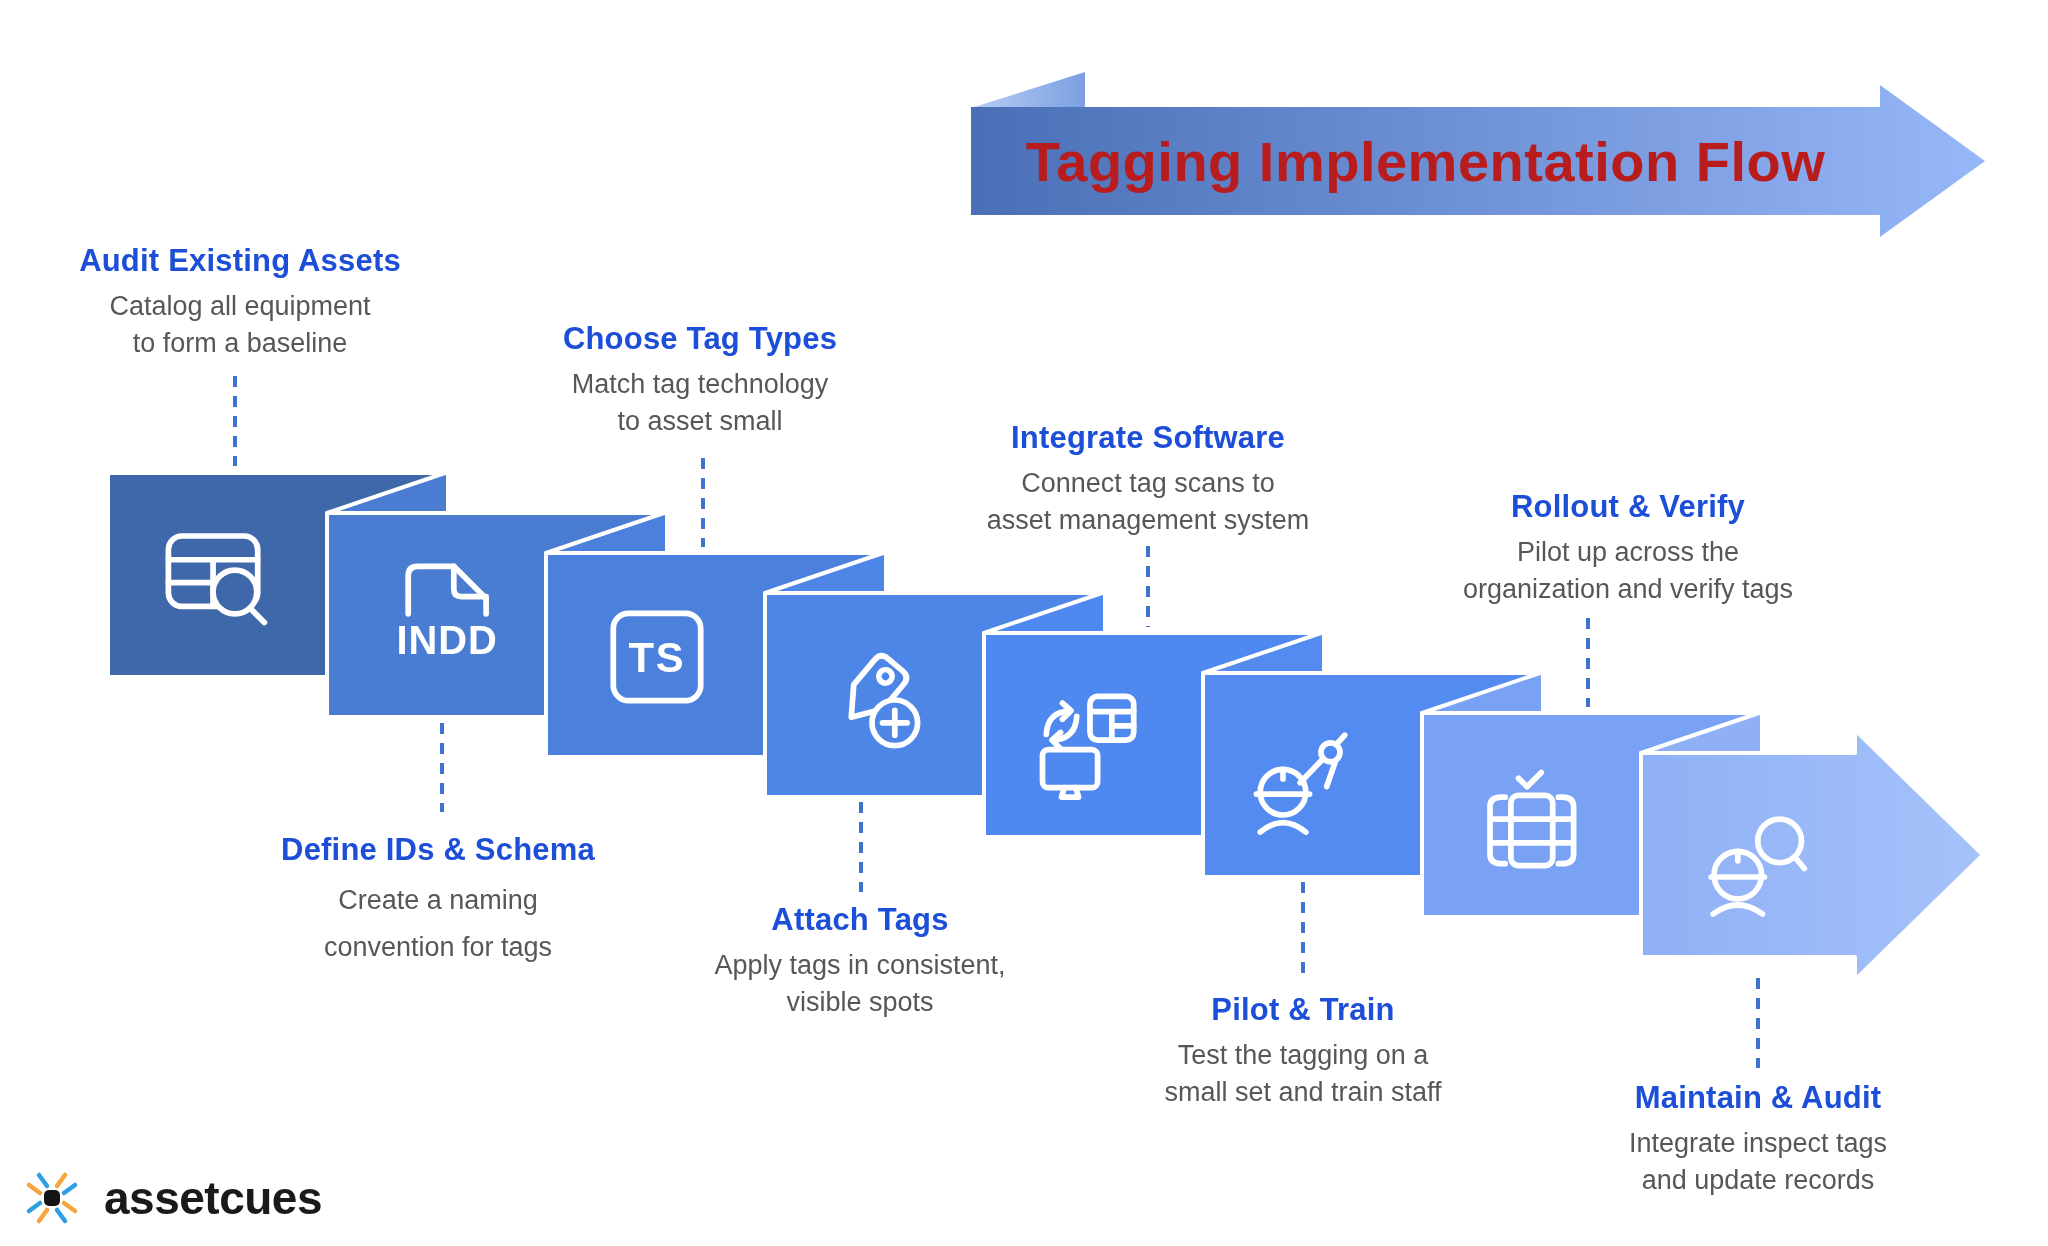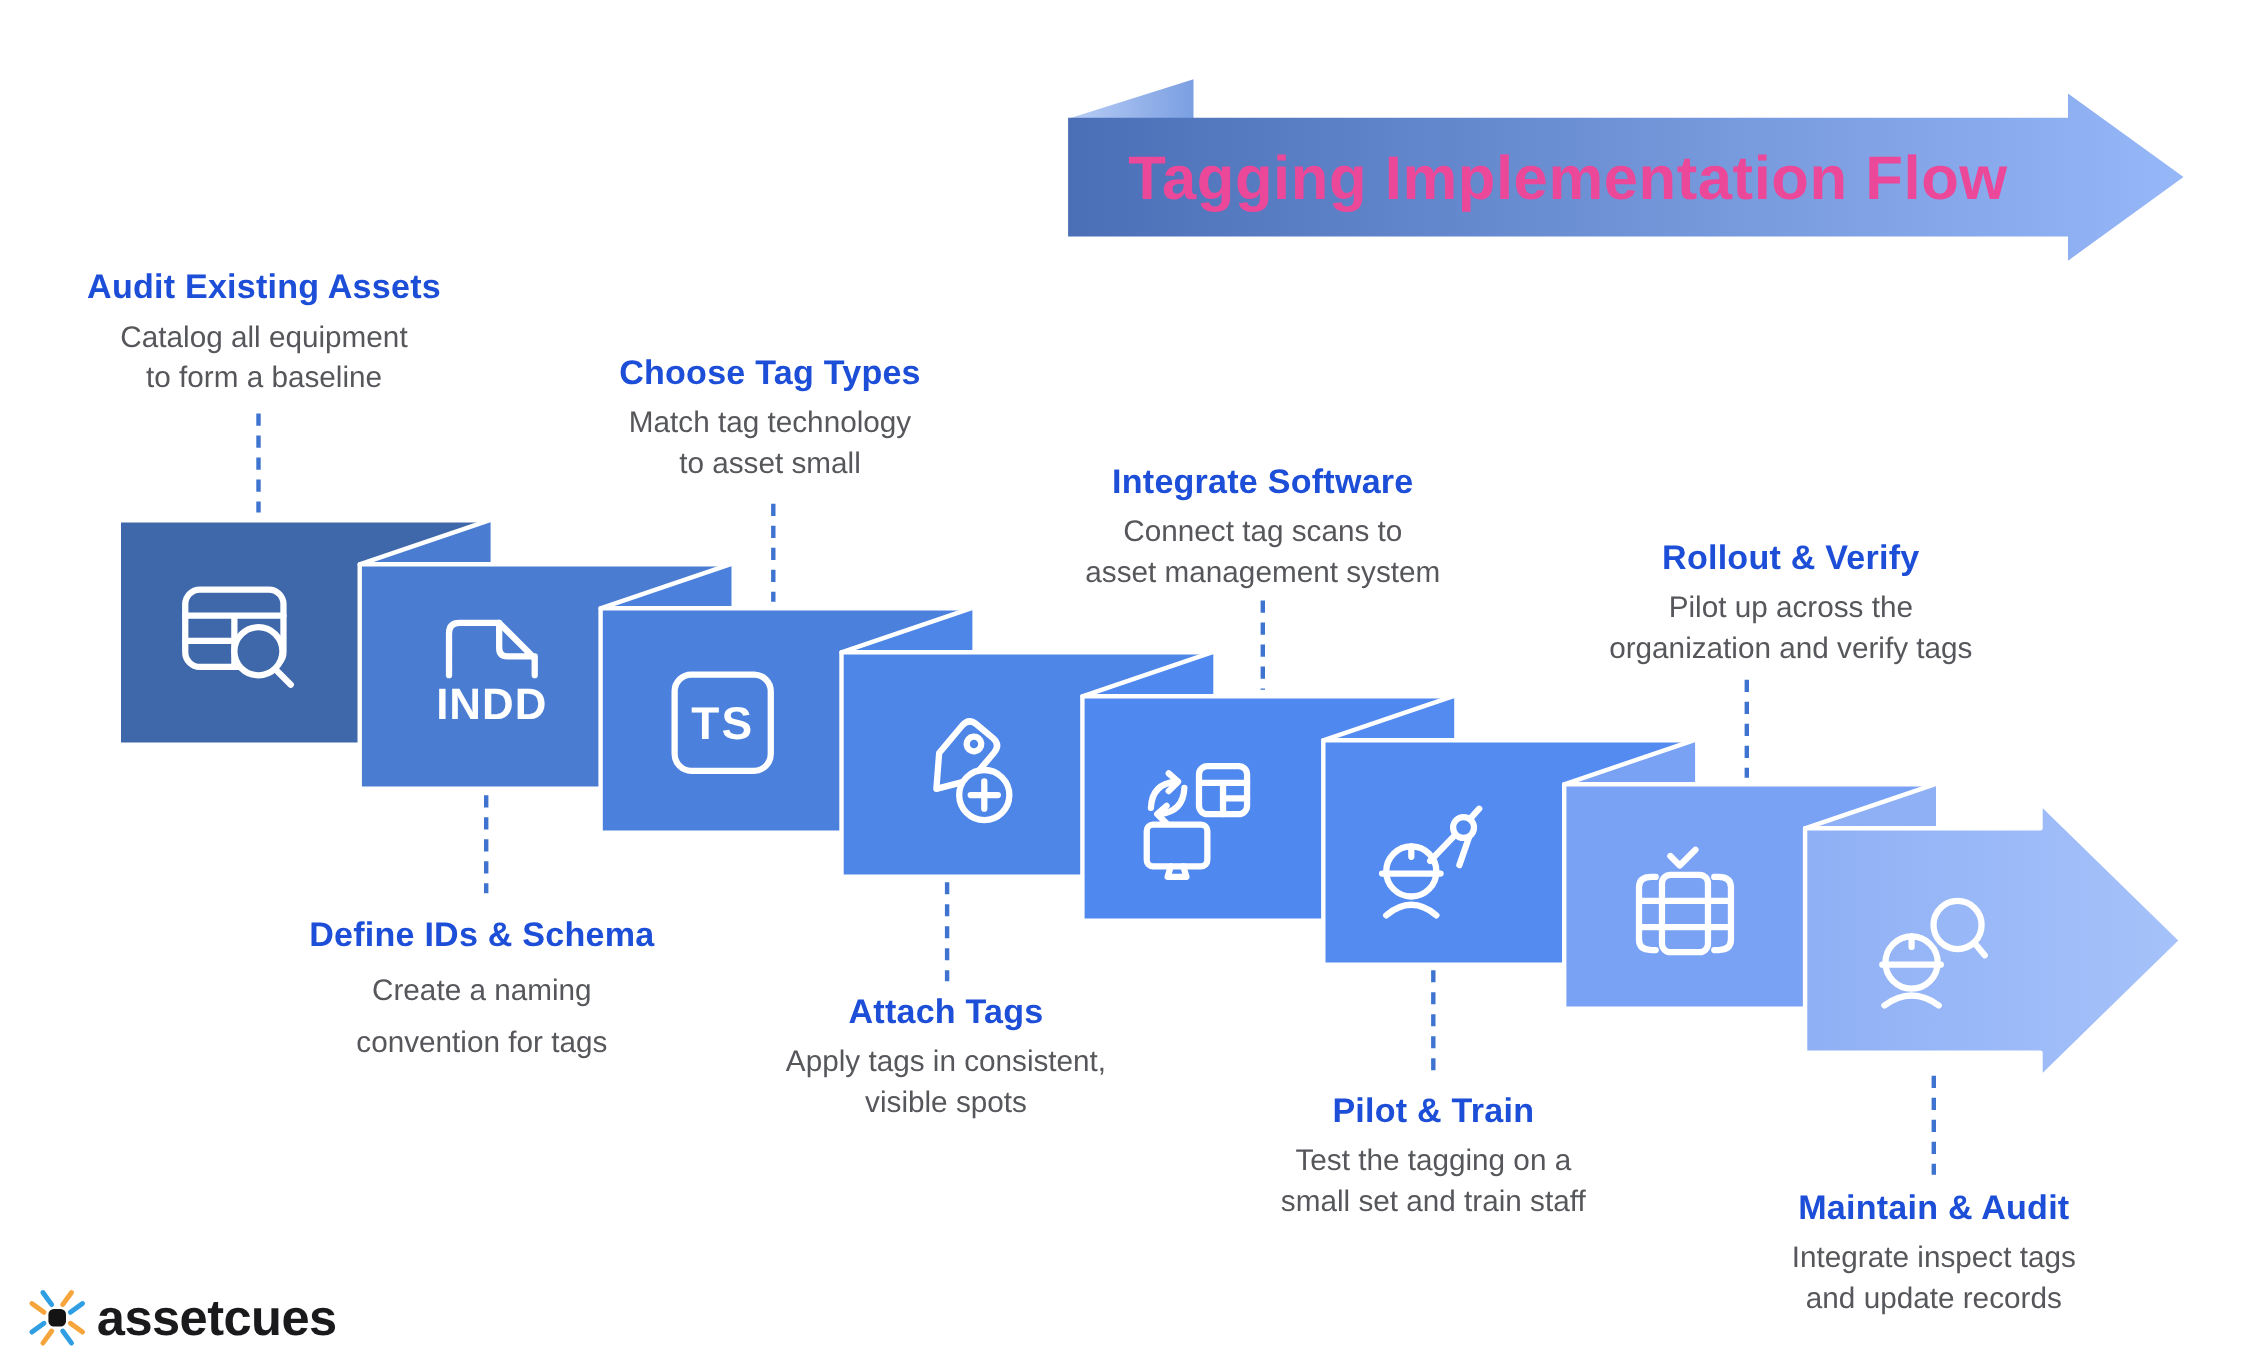--- a/index.html
+++ b/index.html
@@ -7,37 +7,37 @@
     position:relative;
     width:2048px;height:1246px;
     background:#ffffff;
     font-family:"Liberation Sans", sans-serif;
     overflow:hidden;
   }
   svg.scene{position:absolute;left:0;top:0;}
   .banner-title{
     position:absolute;left:971px;top:107px;width:909px;height:108px;
     display:flex;align-items:center;justify-content:center;
-    color:#ec4899;font-size:56px;font-weight:bold;letter-spacing:.5px;
+    color:#b91c1c;font-size:56px;font-weight:bold;letter-spacing:.5px;
     white-space:nowrap;
   }
   .step-label{
     position:absolute;width:440px;text-align:center;
   }
   .step-title{
     font-size:31px;font-weight:bold;color:#1d4ed8;margin-bottom:9px;
     letter-spacing:.2px;
   }
   .step-desc{
     font-size:27px;color:#56575b;line-height:37px;
   }
   .step-label.wide-gap .step-desc{line-height:47px;}
   .logo{
     position:absolute;left:24px;top:1170px;
-    display:flex;align-items:center;gap:8px;justify-content:space-between;
+    display:flex;align-items:center;gap:24px;justify-content:space-between;
   }
   .logo-text{
     font-size:46px;font-weight:bold;color:#1a1a1c;letter-spacing:-.5px;
   }
 </style>
 </head>
 <body>
 
 <div class="canvas">
 

